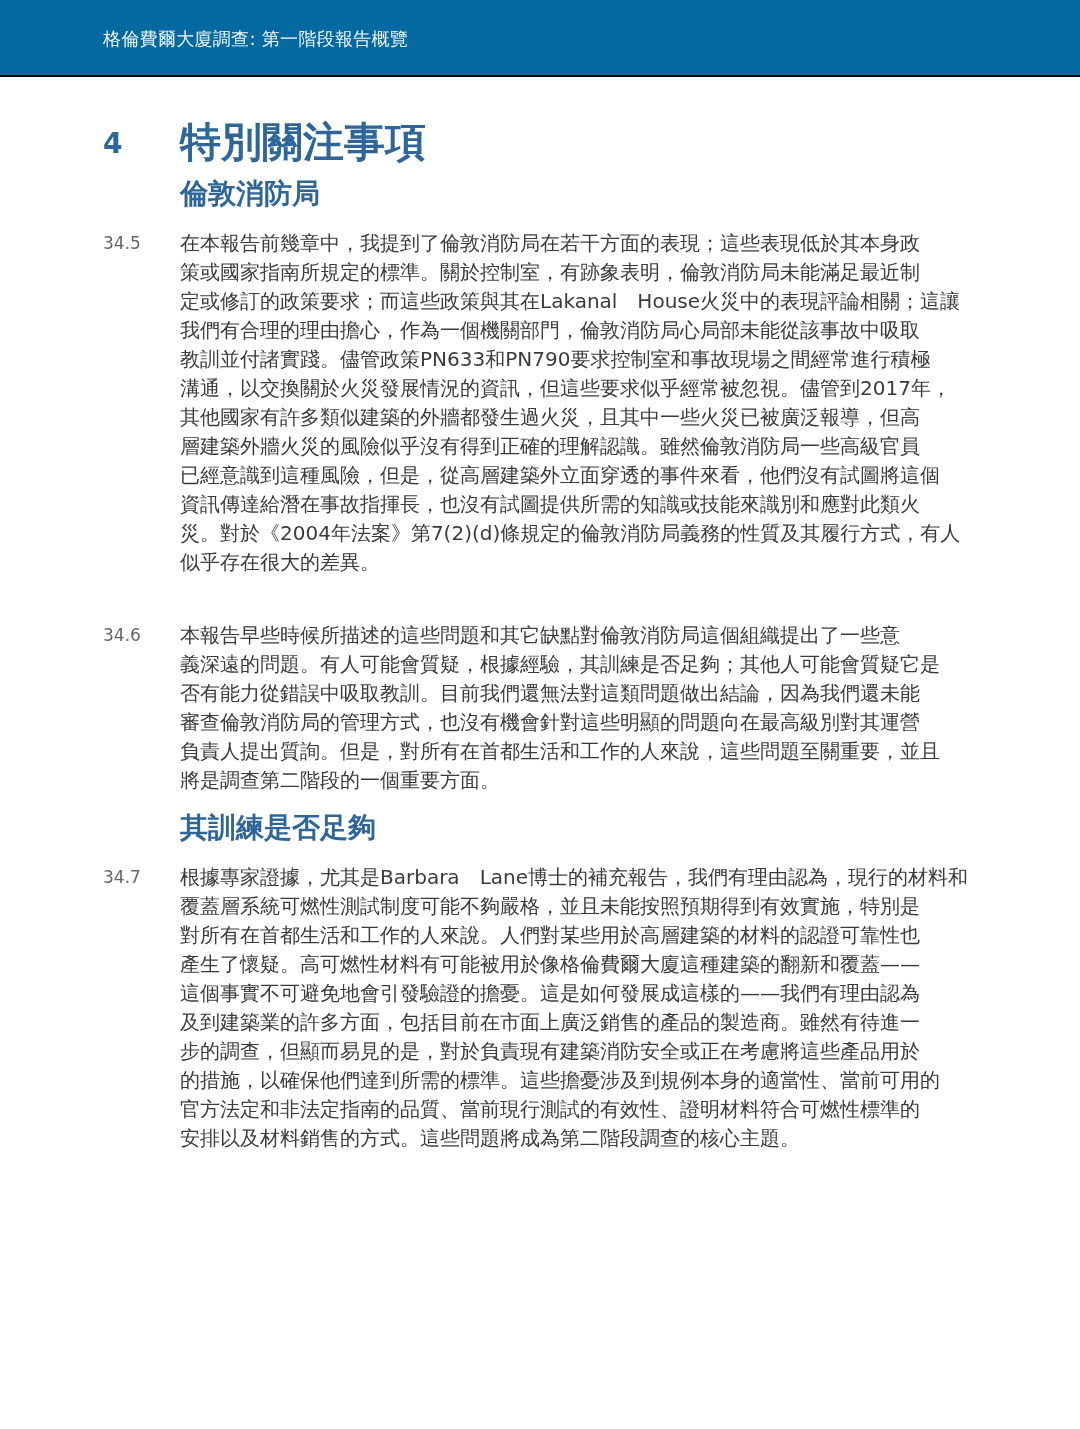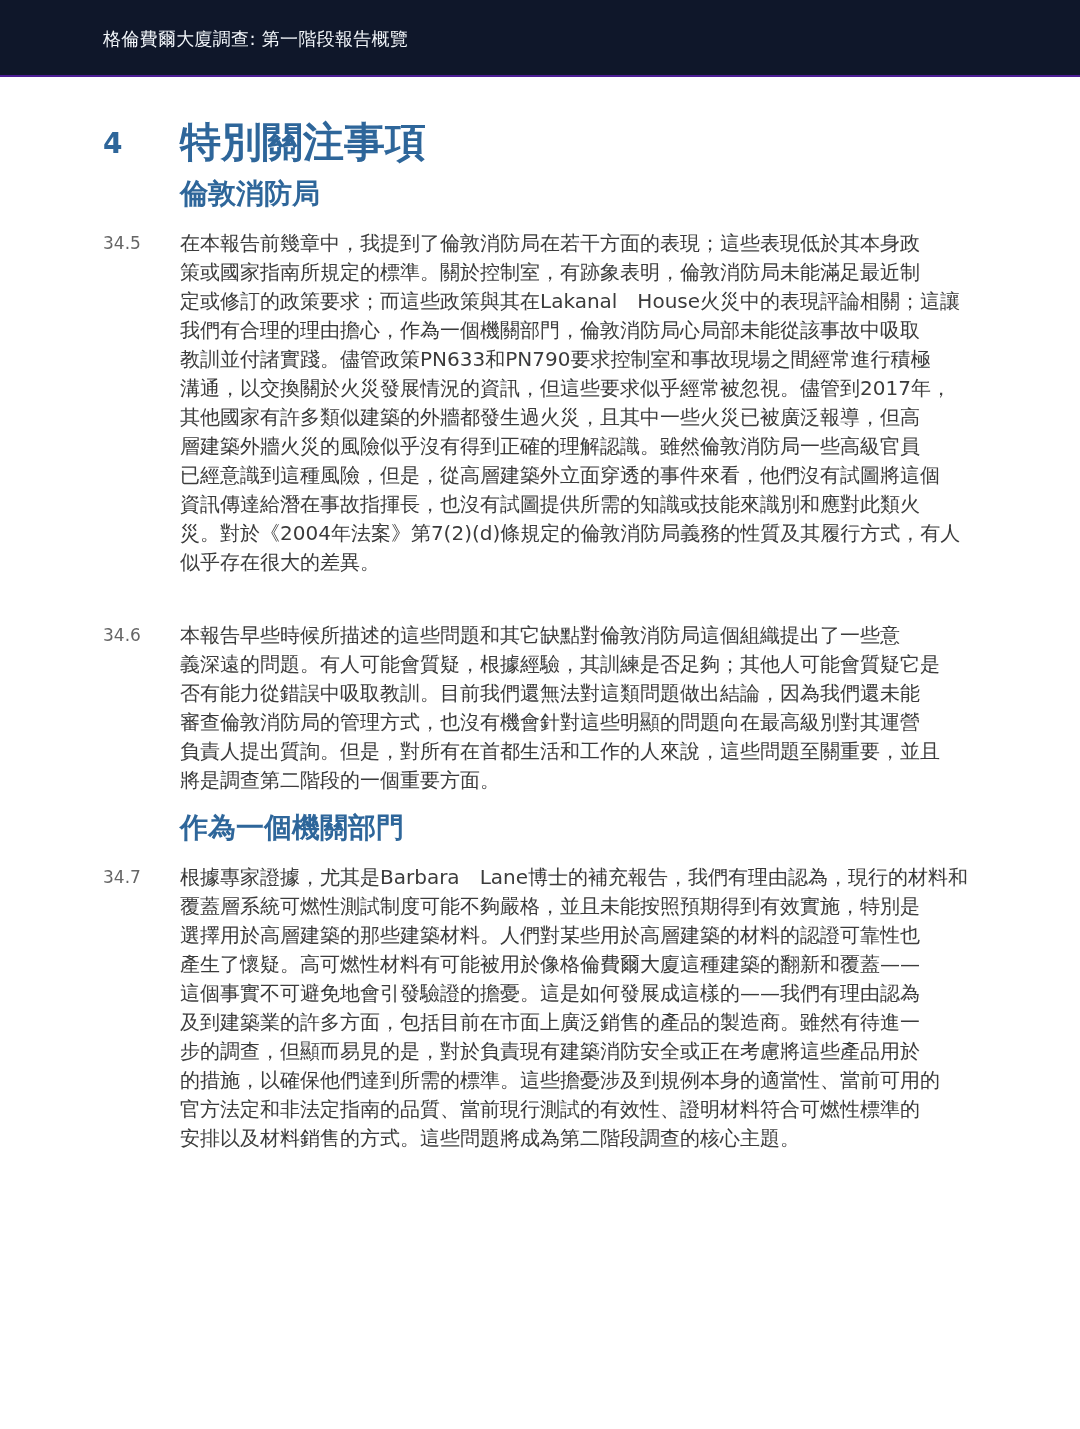--- a/index.html
+++ b/index.html
@@ -13,22 +13,22 @@
       position: relative;
       overflow: hidden;
       font-family: "DejaVu Sans", "Liberation Sans", sans-serif;
       color: #3a3a3a;
     }
     .header-bar {
       position: absolute;
       left: 0; top: 0;
       width: 1080px;
       height: 75px;
-      background: #0f172a;
-      border-bottom: 2px solid #4c1d95;
+      background: #0369a1;
+      border-bottom: 2px solid #000000;
     }
     .header-title {
       position: absolute;
       left: 103px;
       top: 27px;
       font-size: 18px;
       line-height: 24px;
       color: #f2f6fa;
       letter-spacing: 0.3px;
       white-space: nowrap;
@@ -115,27 +115,27 @@
 <div class="para-number" style="top:621px;">34.6</div>
 <div class="para-body" style="top:621px;">
   <span class="para-line">本報告早些時候所描述的這些問題和其它缺點對倫敦消防局這個組織提出了一些意</span>
   <span class="para-line">義深遠的問題。有人可能會質疑，根據經驗，其訓練是否足夠；其他人可能會質疑它是</span>
   <span class="para-line">否有能力從錯誤中吸取教訓。目前我們還無法對這類問題做出結論，因為我們還未能</span>
   <span class="para-line">審查倫敦消防局的管理方式，也沒有機會針對這些明顯的問題向在最高級別對其運營</span>
   <span class="para-line">負責人提出質詢。但是，對所有在首都生活和工作的人來說，這些問題至關重要，並且</span>
   <span class="para-line">將是調查第二階段的一個重要方面。</span>
 </div>
 
-<div class="section-heading" style="top:812px;">作為一個機關部門</div>
+<div class="section-heading" style="top:812px;">其訓練是否足夠</div>
 
 <div class="para-number" style="top:863px;">34.7</div>
 <div class="para-body" style="top:863px;">
   <span class="para-line">根據專家證據，尤其是Barbara　Lane博士的補充報告，我們有理由認為，現行的材料和</span>
   <span class="para-line">覆蓋層系統可燃性測試制度可能不夠嚴格，並且未能按照預期得到有效實施，特別是</span>
-  <span class="para-line">選擇用於高層建築的那些建築材料。人們對某些用於高層建築的材料的認證可靠性也</span>
+  <span class="para-line">對所有在首都生活和工作的人來說。人們對某些用於高層建築的材料的認證可靠性也</span>
   <span class="para-line">產生了懷疑。高可燃性材料有可能被用於像格倫費爾大廈這種建築的翻新和覆蓋——</span>
   <span class="para-line">這個事實不可避免地會引發驗證的擔憂。這是如何發展成這樣的——我們有理由認為</span>
   <span class="para-line">及到建築業的許多方面，包括目前在市面上廣泛銷售的產品的製造商。雖然有待進一</span>
   <span class="para-line">步的調查，但顯而易見的是，對於負責現有建築消防安全或正在考慮將這些產品用於</span>
   <span class="para-line">的措施，以確保他們達到所需的標準。這些擔憂涉及到規例本身的適當性、當前可用的</span>
   <span class="para-line">官方法定和非法定指南的品質、當前現行測試的有效性、證明材料符合可燃性標準的</span>
   <span class="para-line">安排以及材料銷售的方式。這些問題將成為第二階段調查的核心主題。</span>
 </div>
 
 </body></html>

